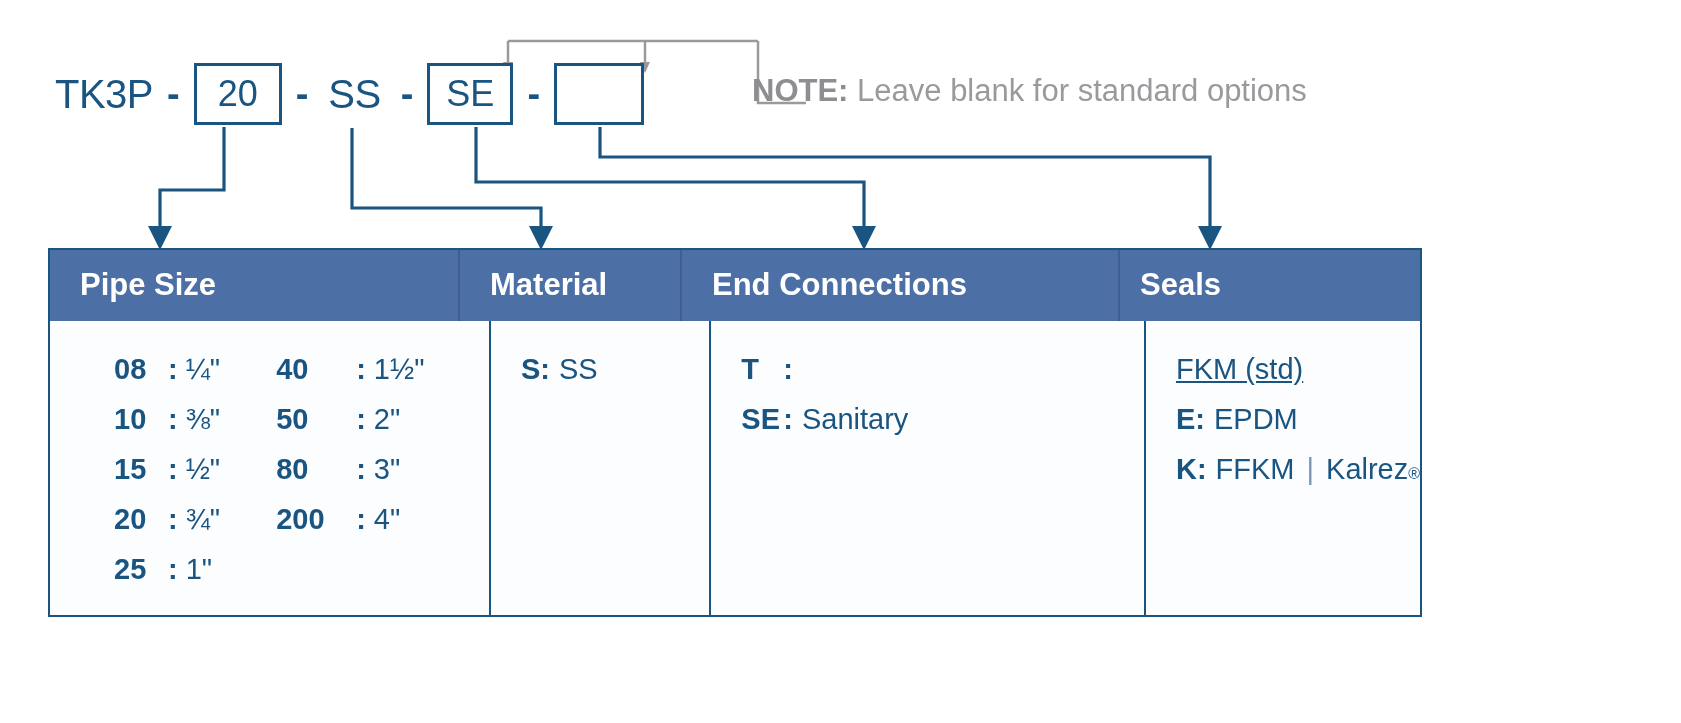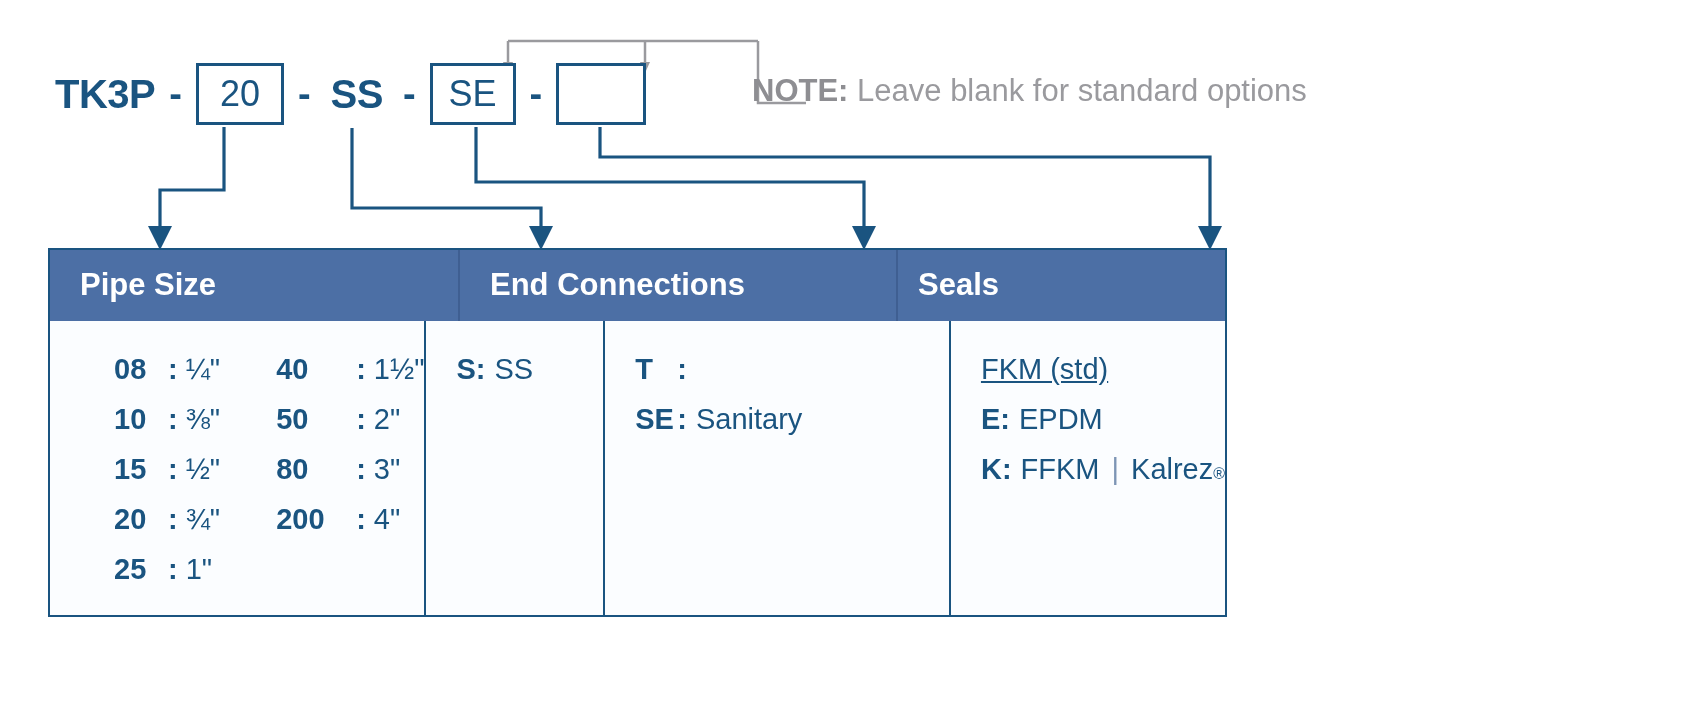--- a/index.html
+++ b/index.html
@@ -15,21 +15,21 @@
 
   
   .code-row{
     position:absolute;
     left:55px;top:62px;
     height:64px;
     display:flex;align-items:center;
     z-index:5;
   }
   .code-prefix{
-    font-size:40px;font-weight:bold;color:#1A5480;
+    font-size:40px;font-weight:normal;color:#1A5480;
     letter-spacing:-0.5px;
     line-height:1;
   }
   .dash{
     font-size:38px;font-weight:bold;color:#1A5480;
     line-height:1;
   }
   .code-box{
     box-sizing:border-box;
     border:3px solid #1A5480;
@@ -56,21 +56,21 @@
   }
   .note b{color:#8e8e92;font-weight:bold;}
 
   
   svg.wires{position:absolute;left:0;top:0;width:1681px;height:723px;overflow:visible;z-index:1;}
 
   
   .table{
     position:absolute;
     left:48px;top:248px;
-    width:1179px;
+    width:1374px;
     border:2px solid #1A5480;
     box-sizing:border-box;
     display:flex;
     flex-direction:column;
     background:#fbfdff;
     z-index:4;
   }
   .thead{display:flex;background:#4C6FA5;}
   .thead .th{
     box-sizing:border-box;
@@ -177,20 +177,21 @@
   </div>
 
   <div class="note">
     <b>NOTE:</b><span> Leave blank for standard options</span>
   </div>
 
   <div class="table">
 
     <div class="thead">
       <div class="th col-1">Pipe Size</div>
+      <div class="th col-2">Material</div>
       <div class="th col-3">End Connections</div>
       <div class="th col-4">Seals</div>
     </div>
 
     <div class="tbody">
 
       <div class="td col-1">
         <div class="pipe-grid">
           <div class="pipe-col">
             <div class="pz">

